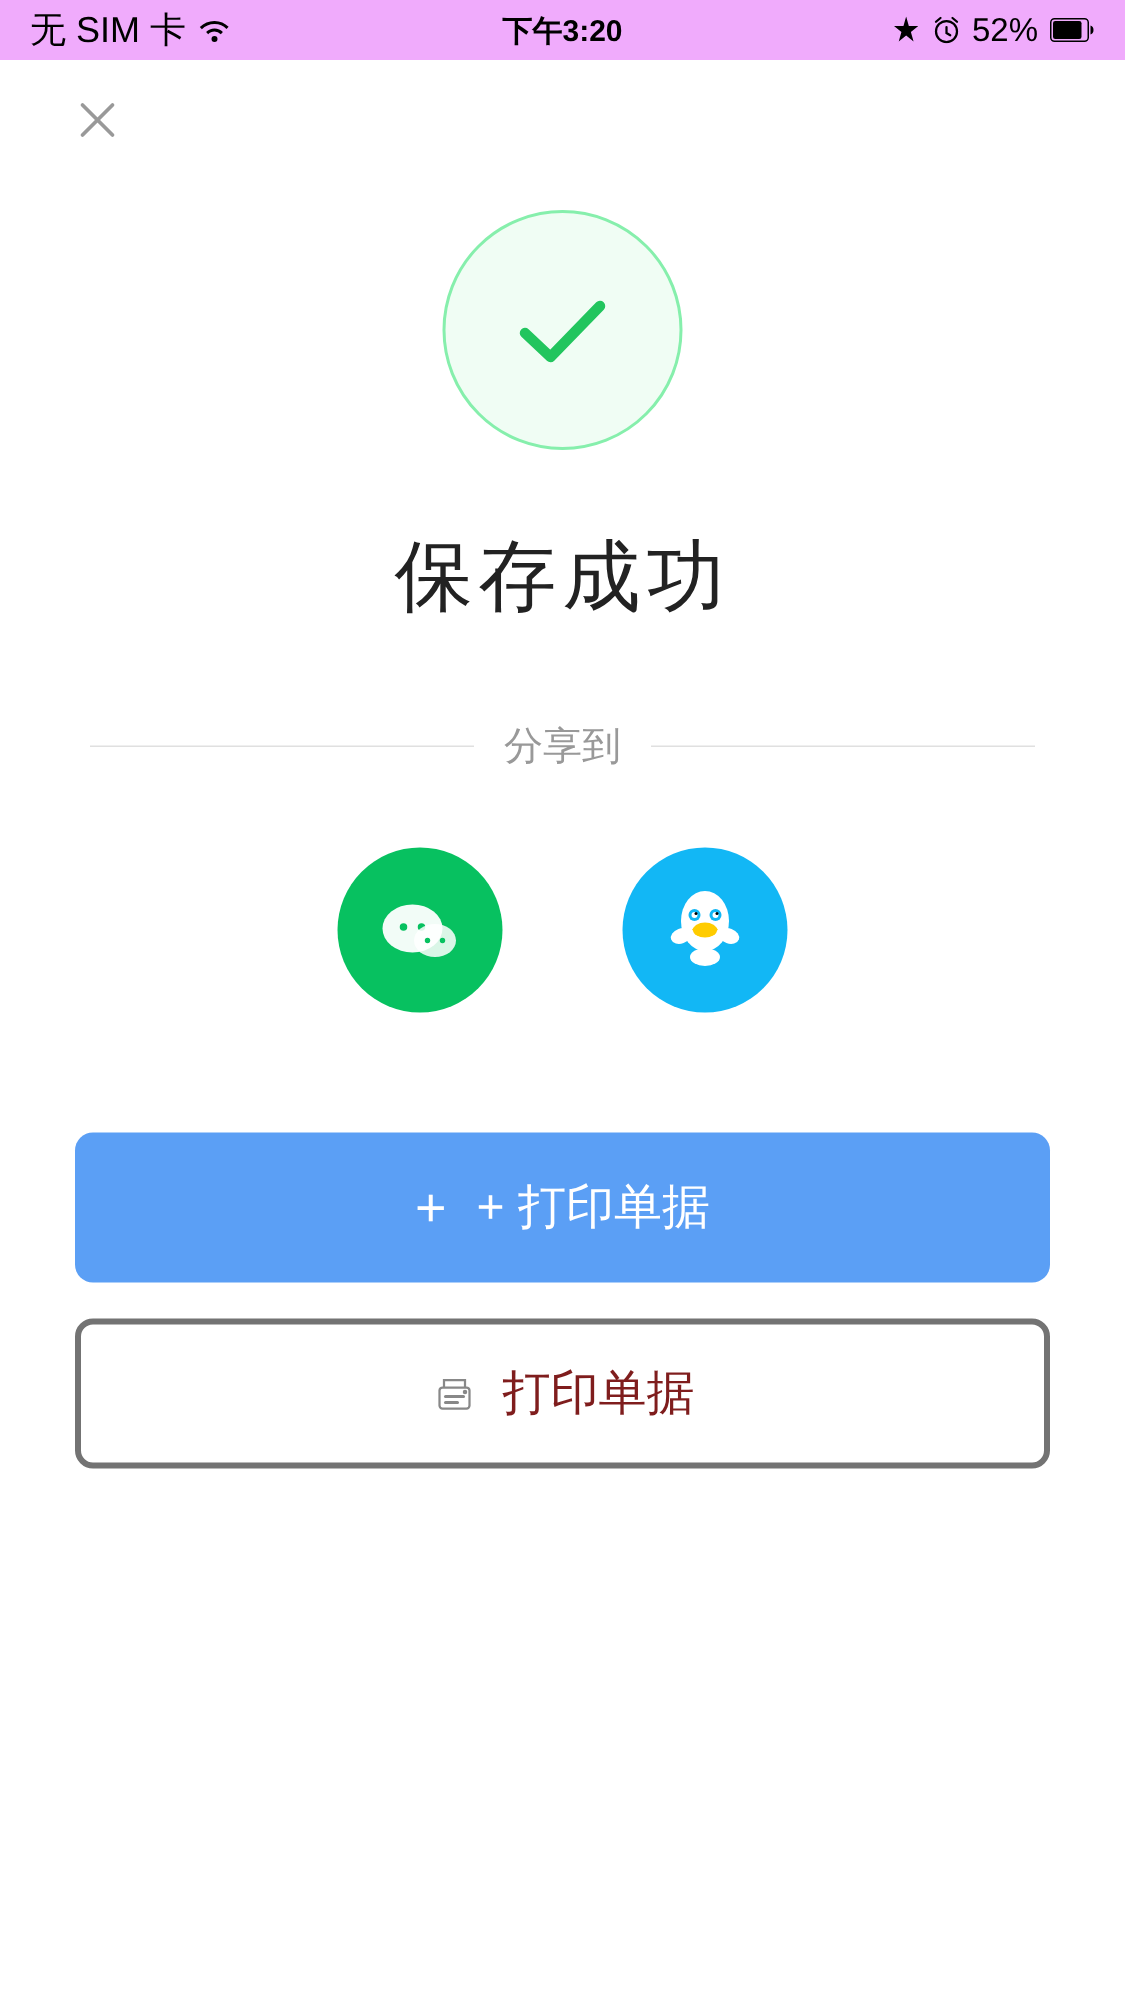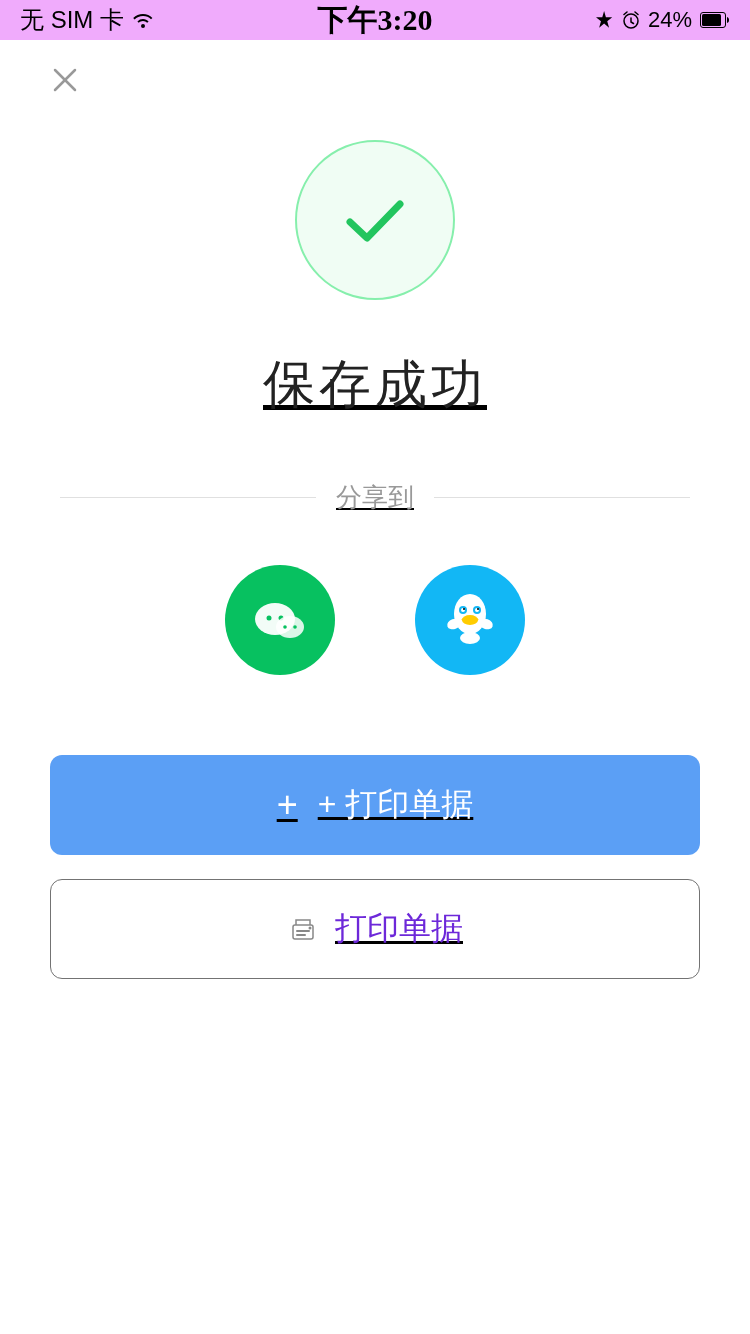--- a/index.html
+++ b/index.html
@@ -31,27 +31,26 @@
     .status-left {
       display: flex;
       align-items: center;
       gap: 8px;
       font-size: 24px;
       font-weight: 500;
       color: #000;
     }
 
     .status-center {
-      font-size: 30px;
+      font-size: 20px;
       font-weight: 600;
       color: #000;
       position: absolute;
       left: 50%;
       transform: translateX(-50%);
-      font-family: Liberation Serif, serif;
     }
 
     .status-right {
       display: flex;
       align-items: center;
       gap: 8px;
       font-size: 22px;
       color: #000;
     }
 
@@ -72,21 +71,20 @@
       width: 32px;
       height: 32px;
     }
 
     
     .main-content {
       display: flex;
       flex-direction: column;
       align-items: center;
       padding-top: 100px;
-      text-decoration: underline;
     }
 
     
     .success-circle {
       width: 160px;
       height: 160px;
       border-radius: 50%;
       background: #f0fdf4;
       border: 2px solid #86efac;
       display: flex;
@@ -180,22 +178,22 @@
       cursor: pointer;
     }
 
     .btn-primary {
       background: #5b9ff5;
       color: #fff;
     }
 
     .btn-secondary {
       background: #fff;
-      color: #6d28d9;
-      border: 1px solid #737373;
+      color: #7f1d1d;
+      border: 4px solid #737373;
       align-items: center;
     }
   </style>
 </head>
 <body>
 
 <div class="status-bar">
   <div class="status-left">
     <span>无 SIM 卡</span>
     <svg width="22" height="16" viewBox="0 0 22 16" fill="none">
@@ -205,21 +203,21 @@
   <div class="status-center">下午3:20</div>
   <div class="status-right">
     <svg width="18" height="18" viewBox="0 0 18 18" fill="none">
       <path d="M9 0L11 7H18L12.5 11.5L14.5 18.5L9 14L3.5 18.5L5.5 11.5L0 7H7L9 0Z" fill="#000" transform="scale(0.9)"></path>
     </svg>
     <svg width="18" height="18" viewBox="0 0 18 18" fill="none">
       <circle cx="9" cy="10" r="7" stroke="#000" stroke-width="1.5" fill="none"></circle>
       <path d="M9 7v4l2.5 1.5" stroke="#000" stroke-width="1.5" stroke-linecap="round"></path>
       <path d="M2 3.5L5 1M16 3.5L13 1" stroke="#000" stroke-width="1.5" stroke-linecap="round"></path>
     </svg>
-    <span>24%</span>
+    <span>52%</span>
     <svg width="30" height="16" viewBox="0 0 30 16" fill="none">
       <rect x="0.5" y="0.5" width="25" height="15" rx="2.5" stroke="#000" stroke-width="1"></rect>
       <rect x="2" y="2" width="19" height="12" rx="1.5" fill="#000"></rect>
       <path d="M27 5v6c1.5-.5 2-1.5 2-3s-.5-2.5-2-3z" fill="#000"></path>
     </svg>
   </div>
 </div>
 
 <div class="close-btn">
   <svg viewBox="0 0 32 32" fill="none" xmlns="http://www.w3.org/2000/svg">

